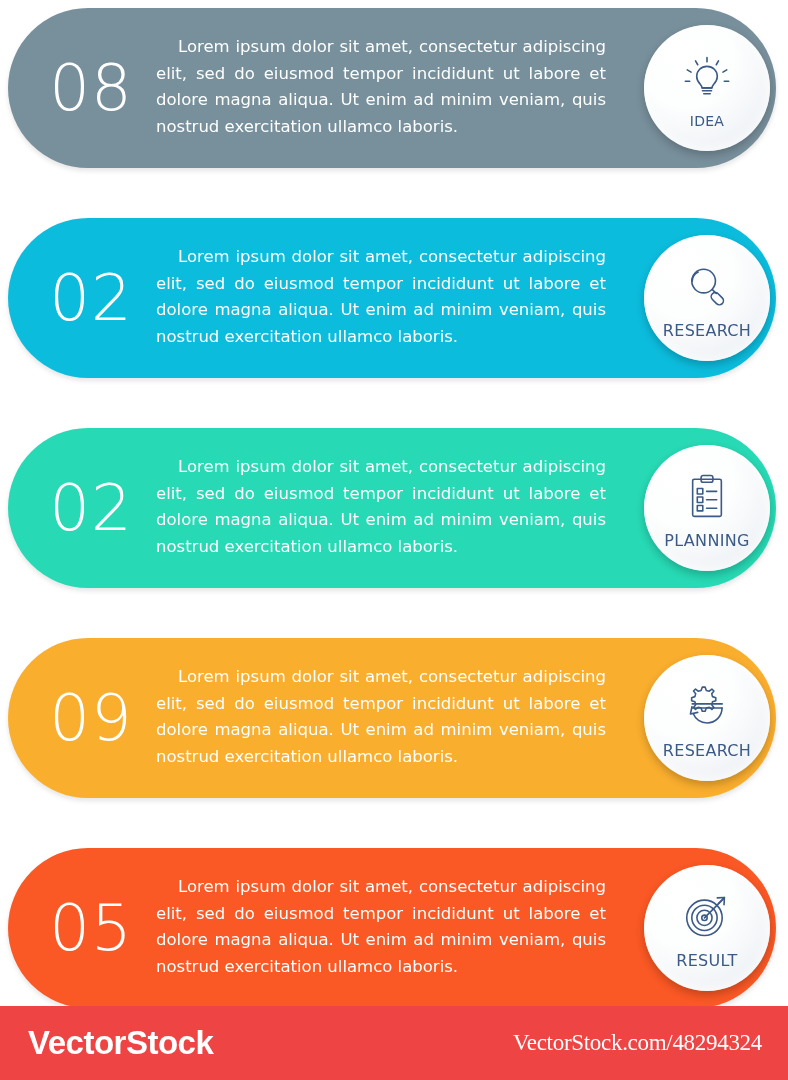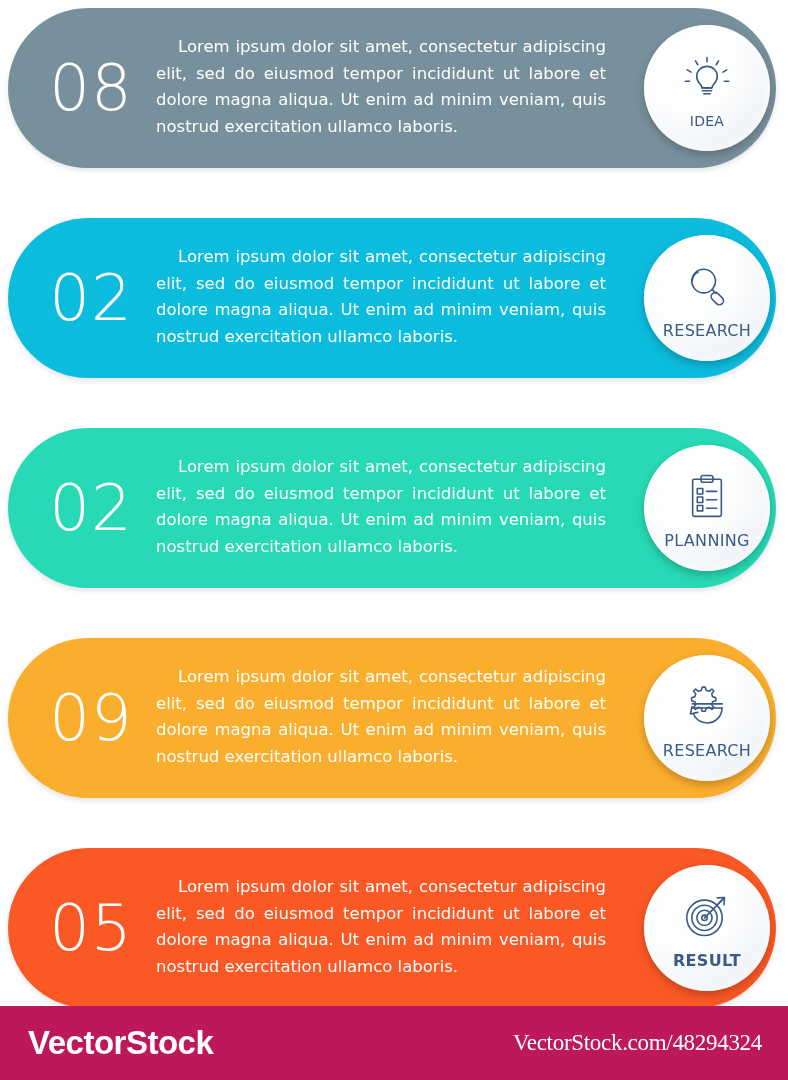--- a/index.html
+++ b/index.html
@@ -215,23 +215,23 @@
           <svg viewBox="0 0 64 64" fill="none" stroke="#3b5a86" stroke-width="1.9" stroke-linecap="round" stroke-linejoin="round">
             <circle cx="29" cy="33" r="21"></circle>
             <circle cx="29" cy="33" r="15"></circle>
             <circle cx="29" cy="33" r="9"></circle>
             <circle cx="29" cy="33" r="3.2"></circle>
             <path d="M29 33L52 10"></path>
             <path d="M44.2 9.3L52.6 8.9 52.2 17.4"></path>
             <path d="M52.6 8.9L45.6 16"></path>
           </svg>
         </span>
-        <span class="cap small" style="color: rgb(59, 90, 134); font-weight: bold;">RESULT</span>
-      </div>
-    </div>
-  </div>
-
-  <div id="footer" style="background: #be185d;">
+        <span class="cap small" style="color: rgb(59, 90, 134);">RESULT</span>
+      </div>
+    </div>
+  </div>
+
+  <div id="footer" style="background: #ef4444;">
     <span id="brand" style="color: rgb(255, 255, 255);">VectorStock</span>
     <span id="url" style="color: rgb(255, 255, 255); font-family: Liberation Serif, serif;">VectorStock.com/48294324</span>
   </div>
 
 </div>
 
 </body></html>

